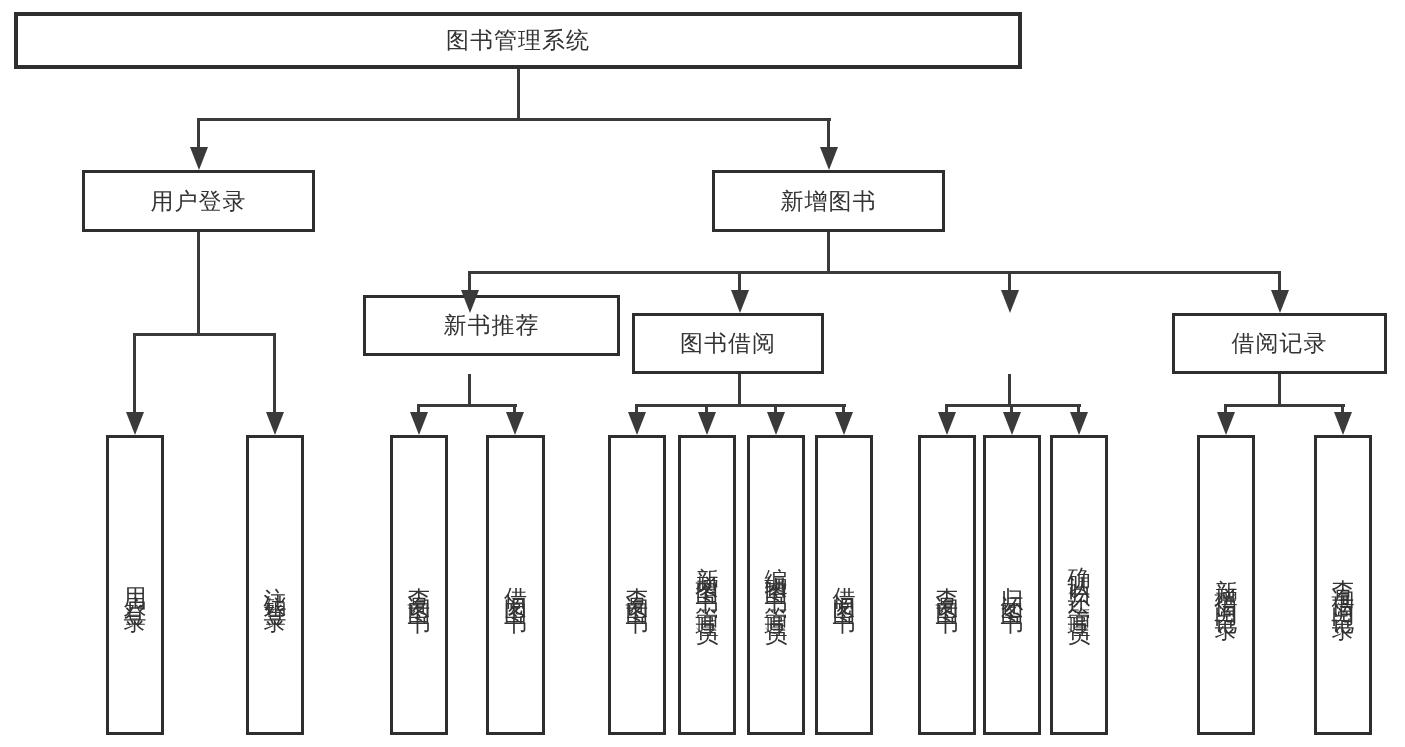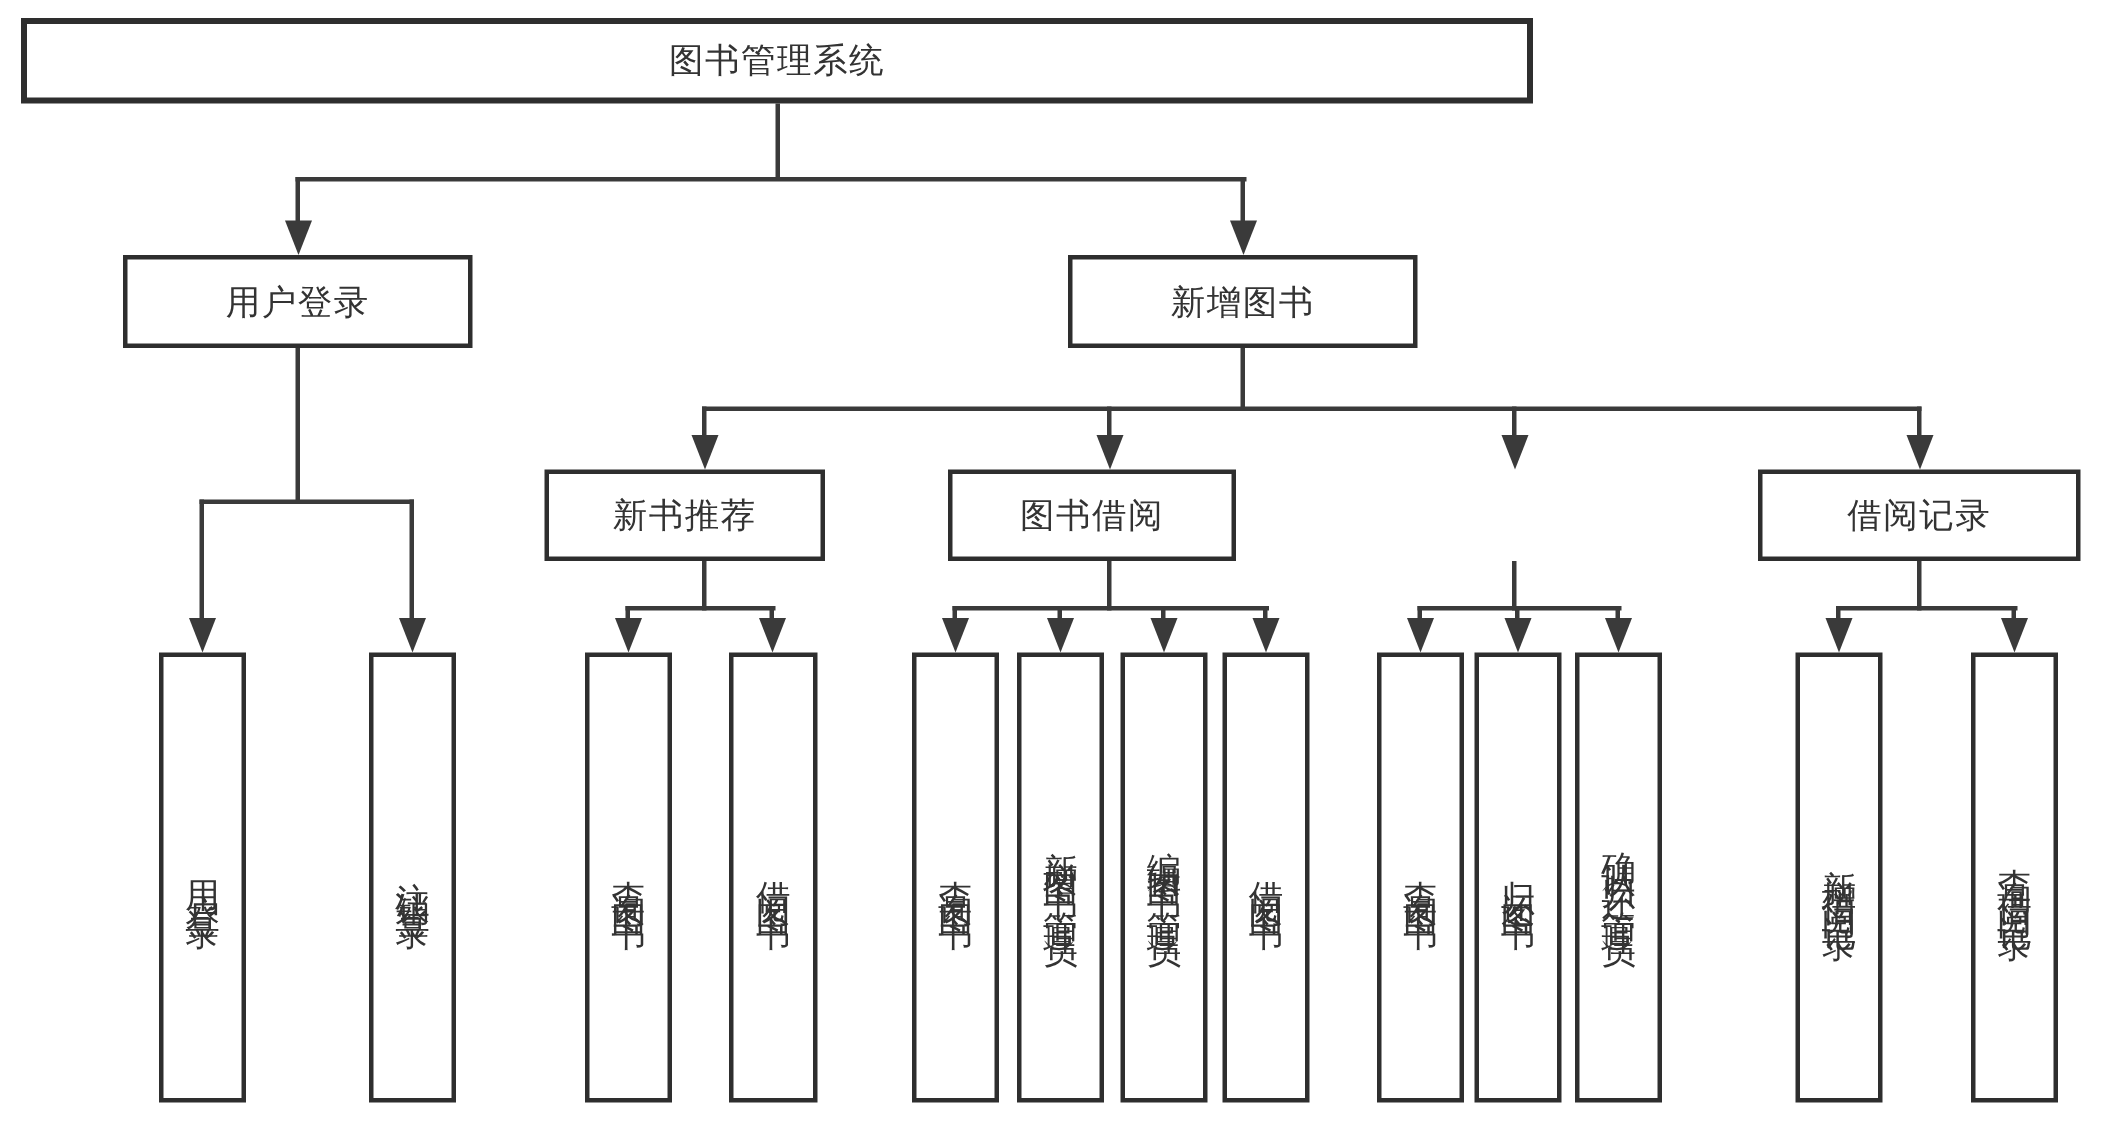--- a/index.html
+++ b/index.html
@@ -56,21 +56,21 @@
   </div>
 
   <div class="box h" style="left:82px;top:170px;width:233px;height:62px">
     <span>用户登录</span>
   </div>
 
   <div class="box h" style="left:712px;top:170px;width:233px;height:62px">
     <span>新增图书</span>
   </div>
 
-  <div class="box h" style="left:363px;top:313px;width:187px;height:61px">
+  <div class="box h" style="left:363px;top:295px;width:257px;height:61px">
     <span>新书推荐</span>
   </div>
 
   <div class="box h" style="left:632px;top:313px;width:192px;height:61px">
     <span>图书借阅</span>
   </div>
 
 
   <div class="box h" style="left:1172px;top:313px;width:215px;height:61px">
     <span>借阅记录</span>

